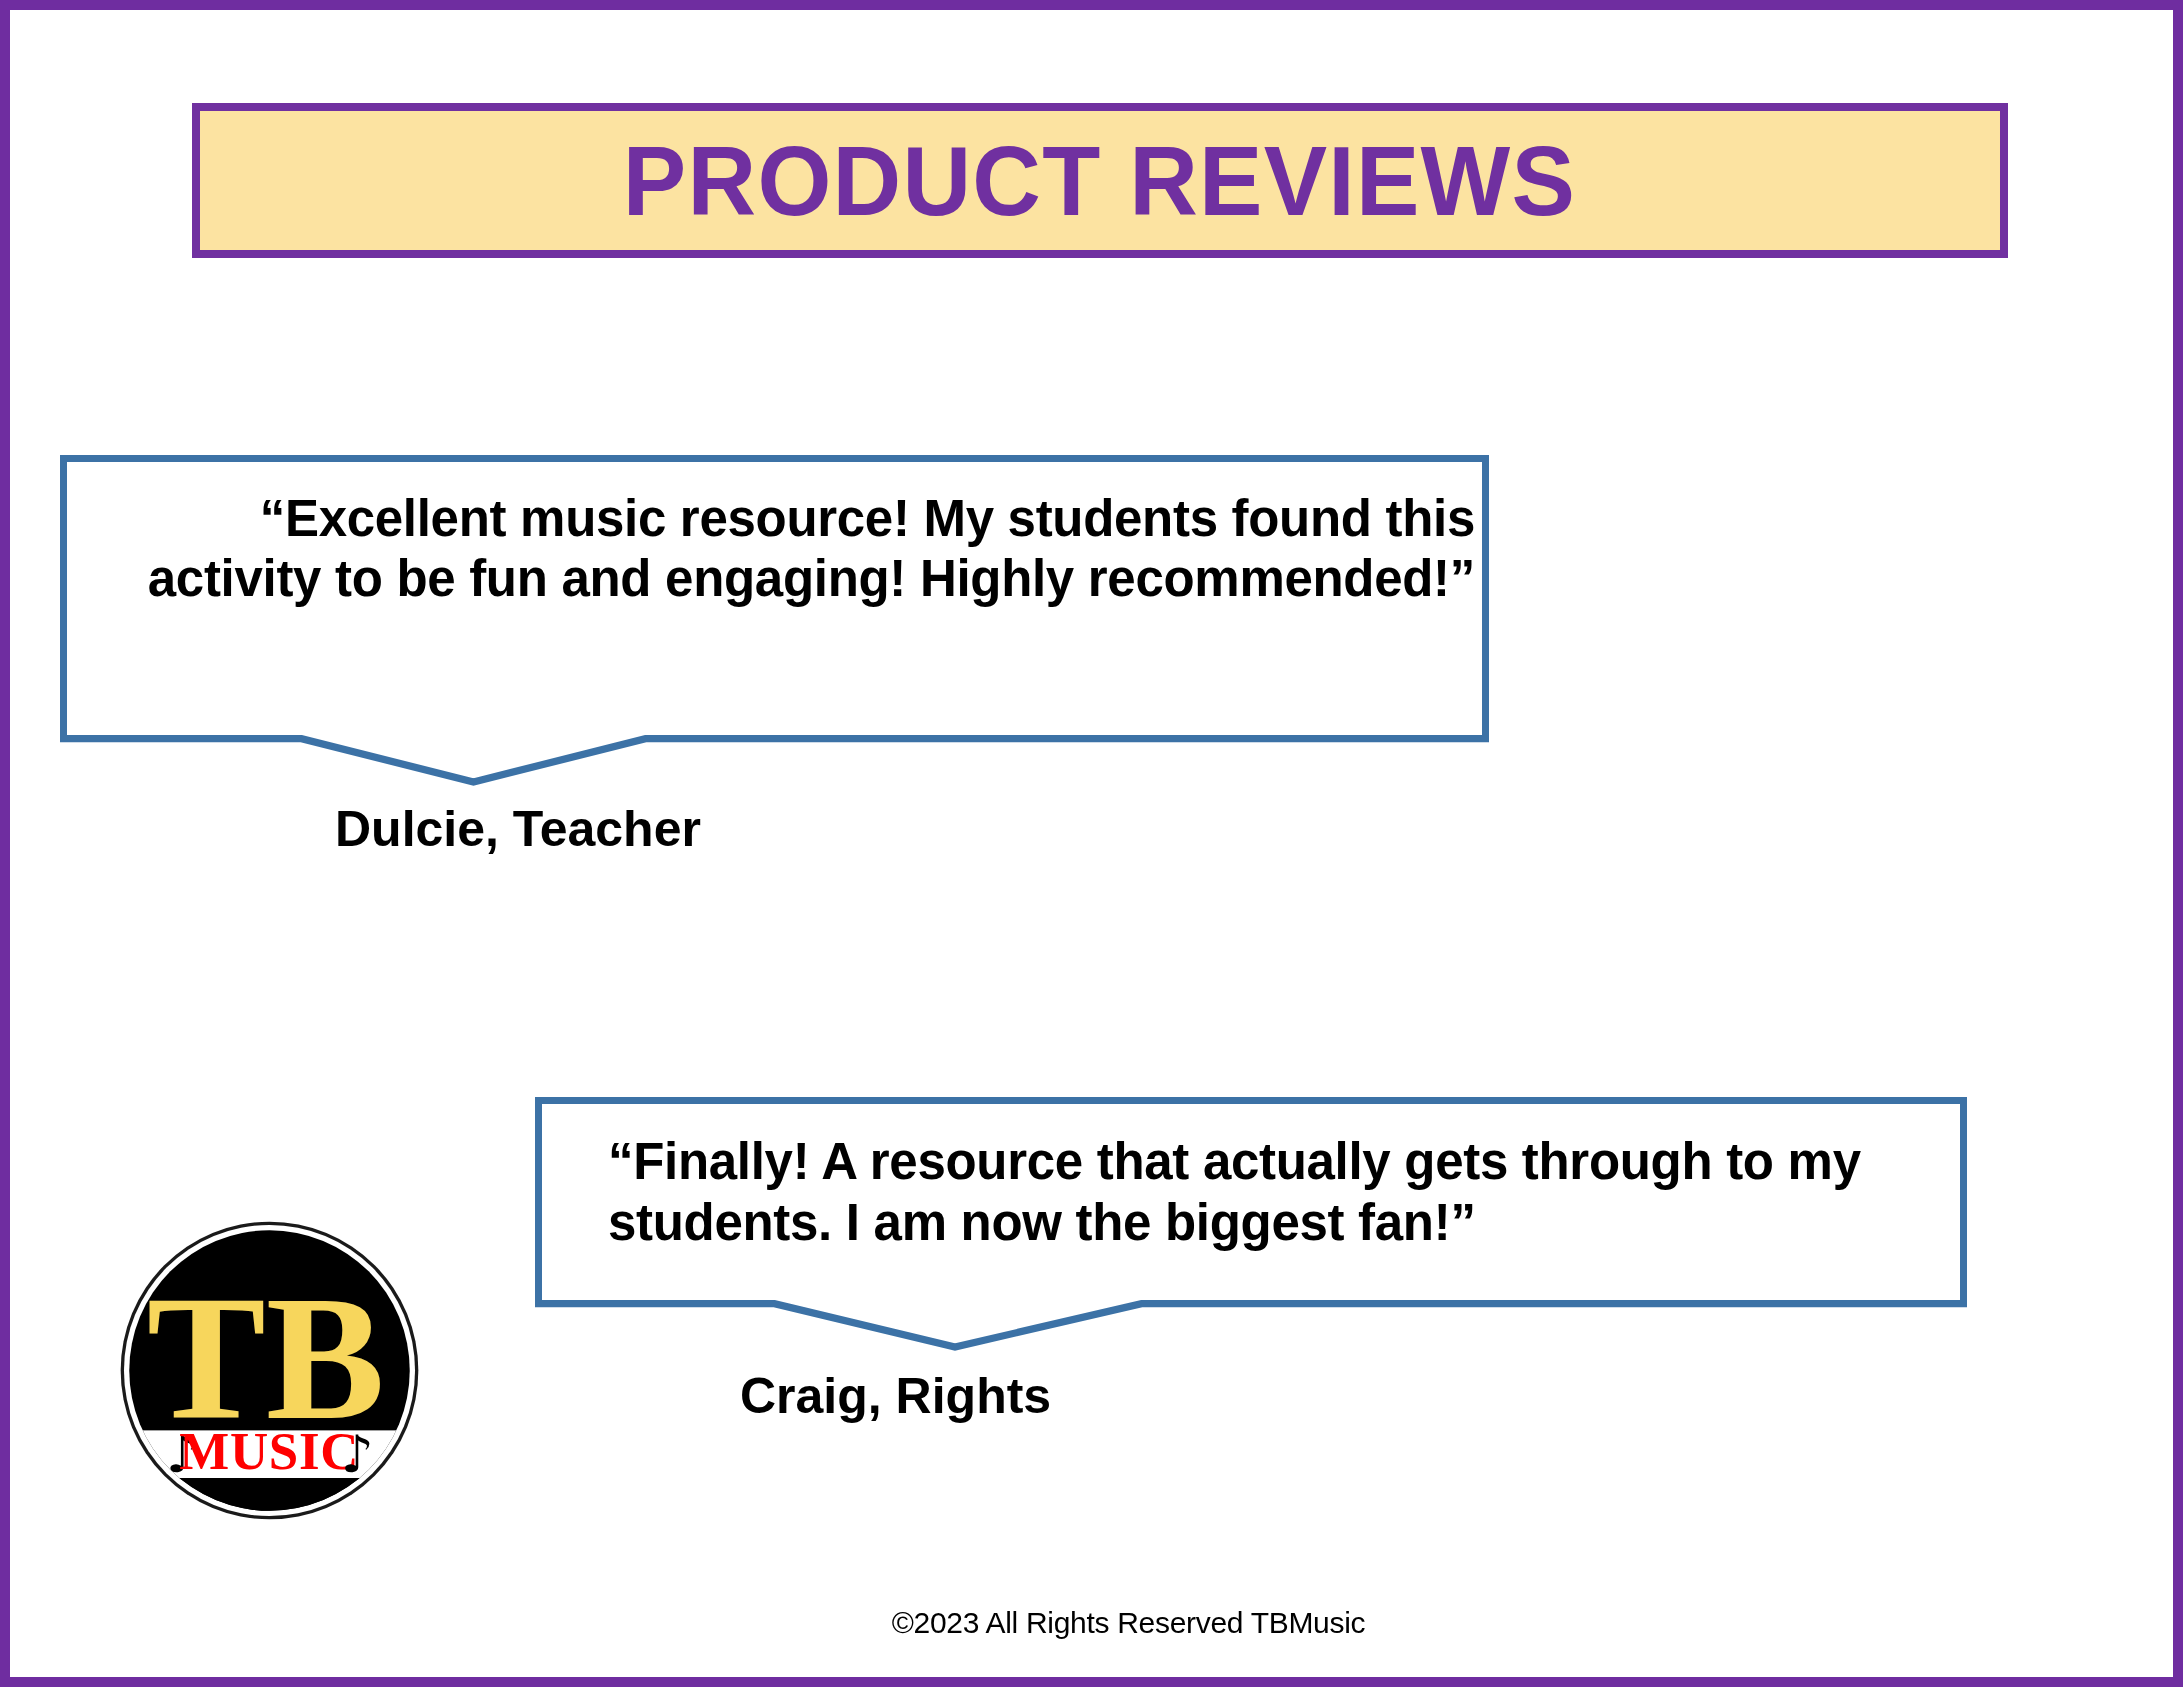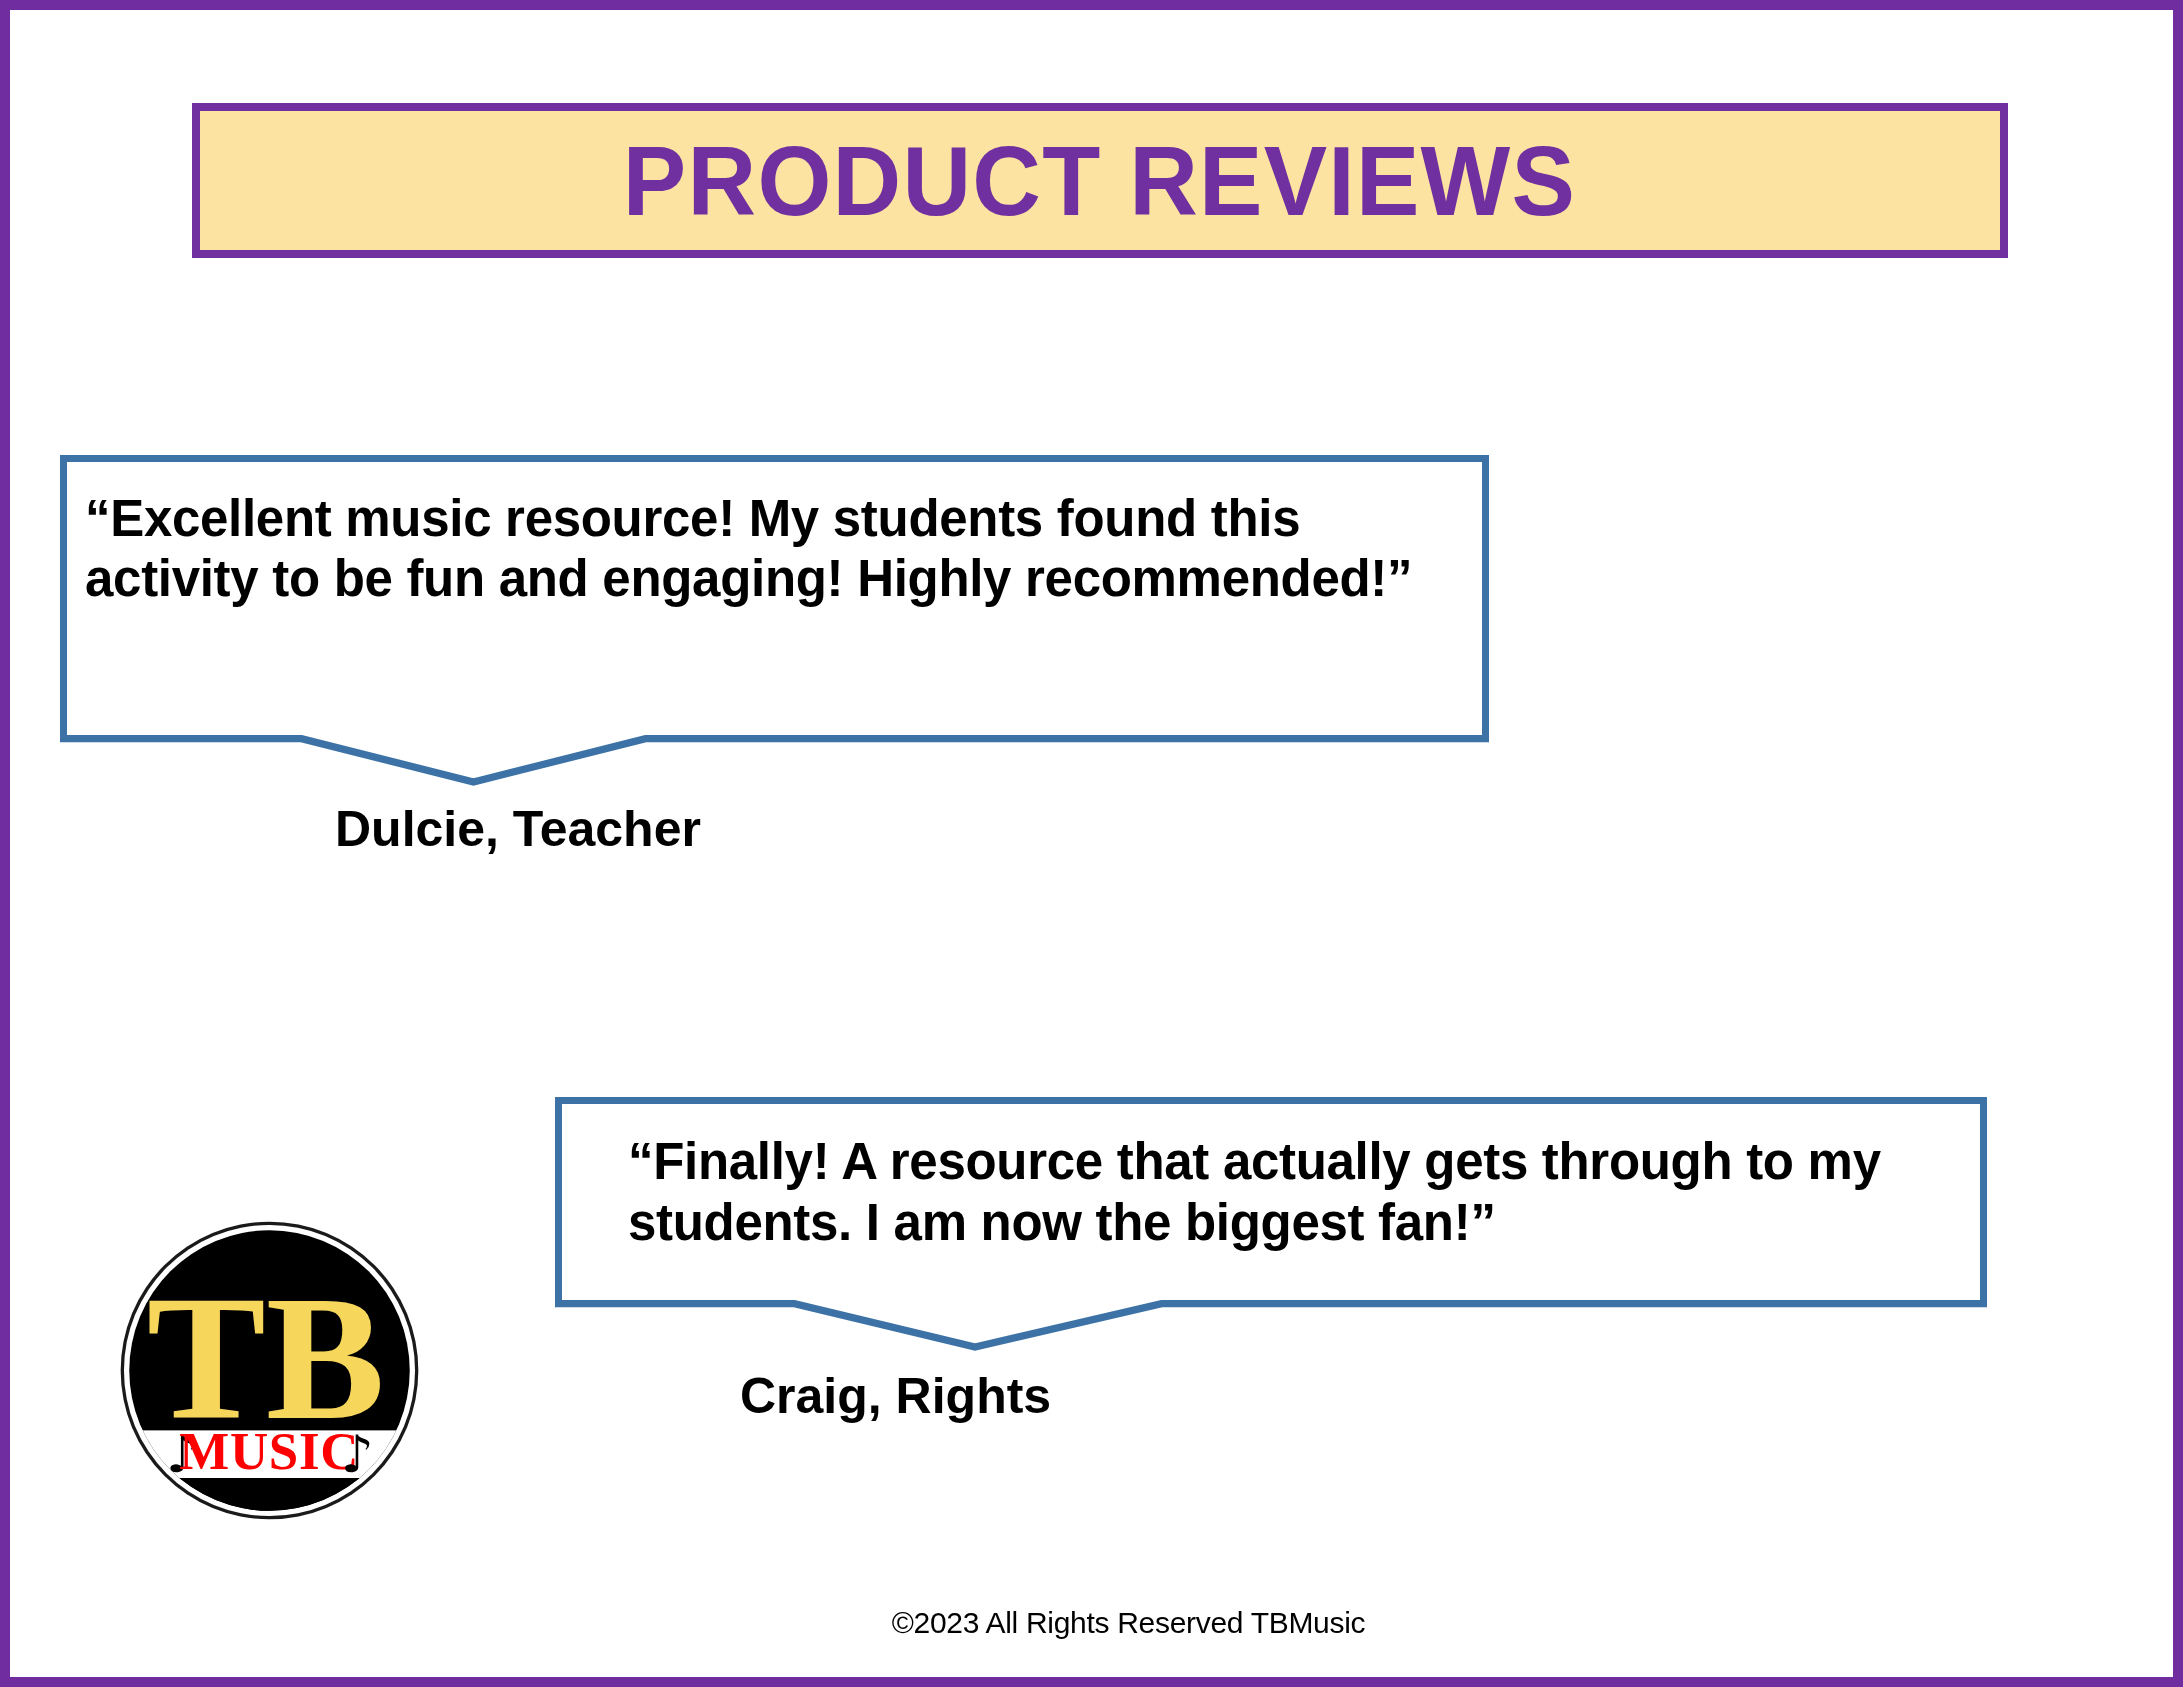--- a/index.html
+++ b/index.html
@@ -93,25 +93,25 @@
     color: #000000;
     font-size: 50px;
     line-height: 1;
     white-space: nowrap;
   }
 
   
   #review-1 { left: 60px; top: 455px; width: 1429px; height: 331px; }
   #review-1 .callout-body { width: 1429px; height: 287px; }
   #review-1 .callout-tail { top: 280px; }
-  #review-1 .quote-text { left: 18px; top: 26.5px; width: 1376px; }
+  #review-1 .quote-text { left: 32px; top: 26.5px; width: 1376px; text-align: right; }
   #attribution-1 { left: 291px; top: 804px; margin-left: 44px; }
 
   
-  #review-2 { left: 535px; top: 1097px; width: 1432px; height: 265px; margin-left: 20px; }
+  #review-2 { left: 535px; top: 1097px; width: 1432px; height: 265px; }
   #review-2 .callout-body { width: 1432px; height: 210px; }
   #review-2 .callout-tail { top: 203px; }
   #review-2 .quote-text { left: 66px; top: 28px; width: 1330px; }
   #attribution-2 { left: 740px; top: 1371px; }
 
   
   #logo {
     position: absolute;
     left: 119px;
     top: 1220px;

